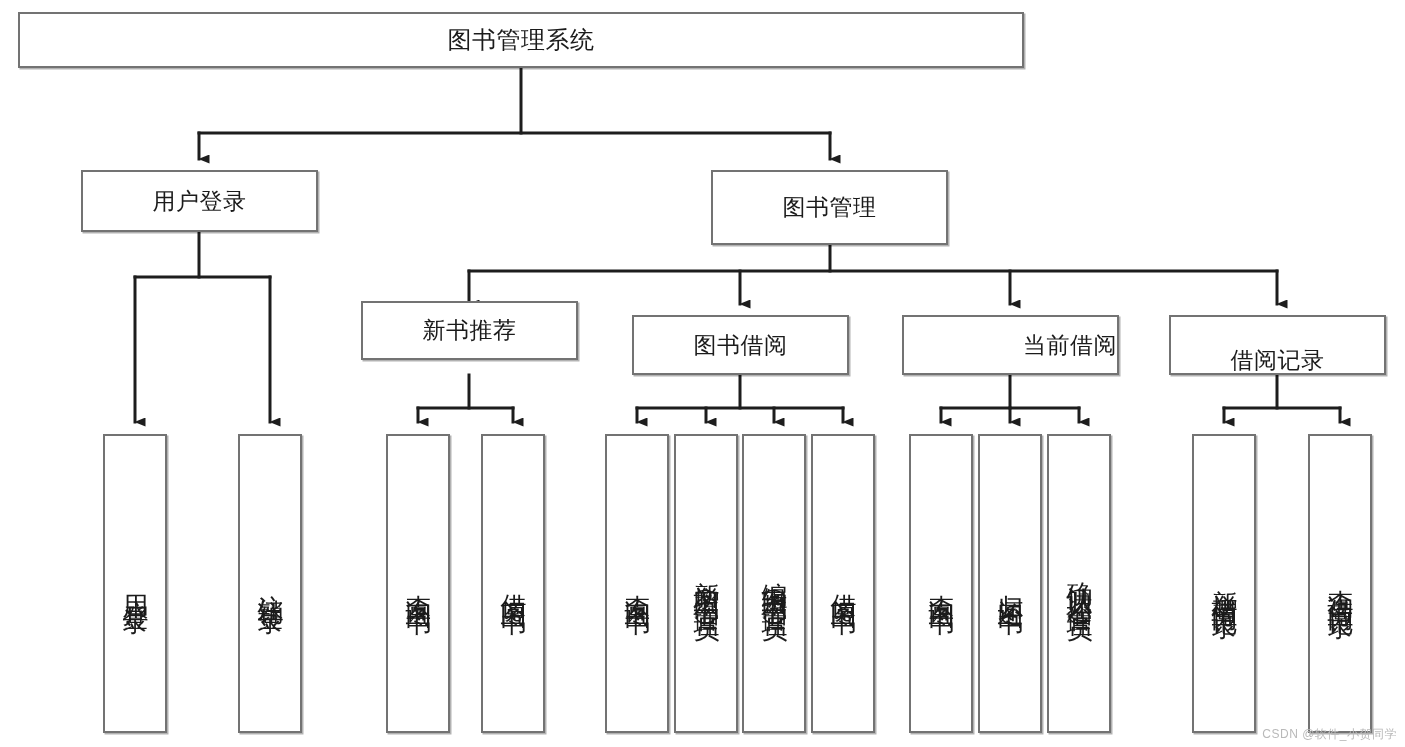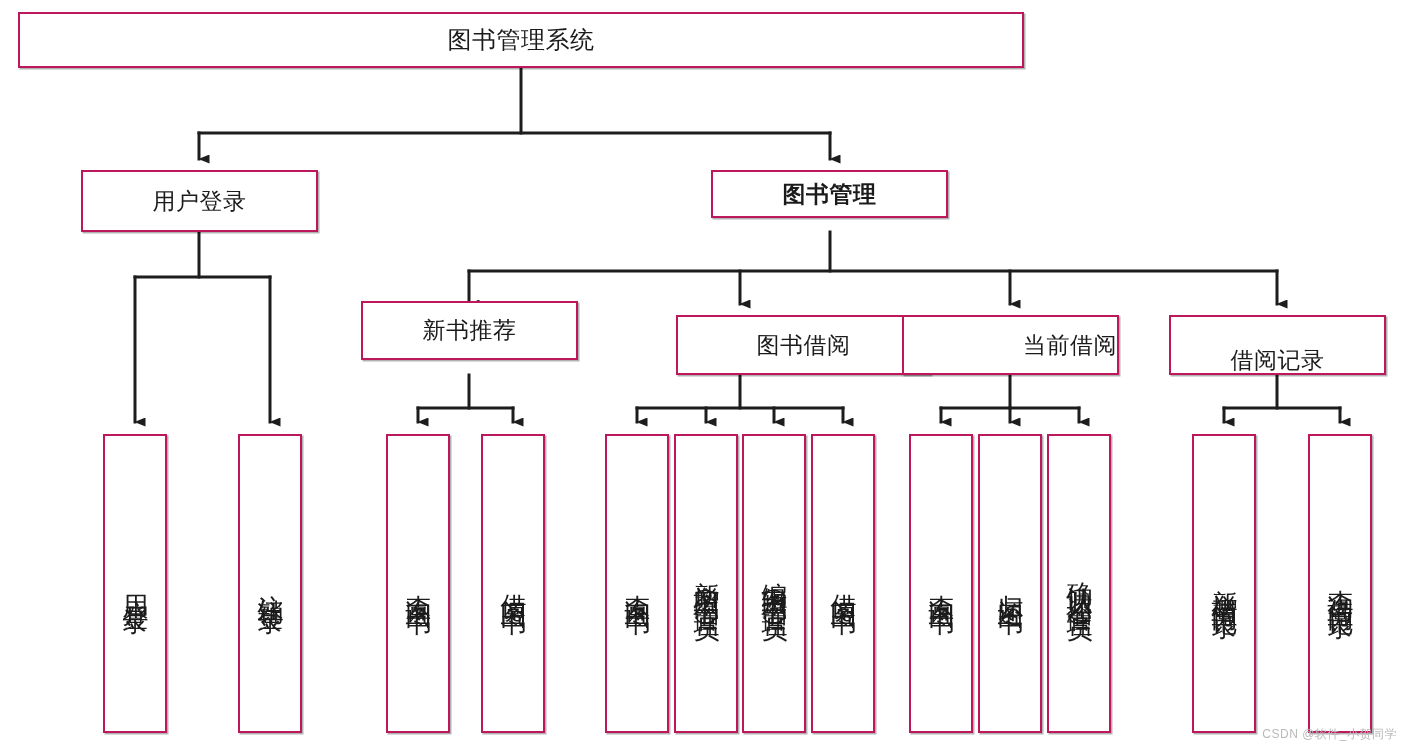--- a/index.html
+++ b/index.html
@@ -22,21 +22,21 @@
     position: absolute;
     left: 0;
     top: 0;
     width: 1405px;
     height: 747px;
     pointer-events: none;
   }
   .node {
     position: absolute;
     box-sizing: border-box;
-    border: 2px solid #be185d;
+    border: 2px solid #737373;
     background: #ffffff;
     display: flex;
     align-items: center;
     justify-content: center;
     box-shadow: 1.5px 1.5px 0 rgba(0,0,0,0.30);
   }
   .node-label {
     color: #1b1b1b;
     letter-spacing: 0.5px;
     white-space: nowrap;
@@ -129,29 +129,29 @@
   </svg>
 
   <div class="node horiz root" style="left:18px; top:12px; width:1006px; height:56px;">
     <span class="node-label">图书管理系统</span>
   </div>
 
   <div class="node horiz" style="left:81px; top:170px; width:237px; height:62px;">
     <span class="node-label">用户登录</span>
   </div>
 
-  <div class="node horiz" style="left:711px; top:170px; width:237px; height:48px;font-weight:bold;">
+  <div class="node horiz" style="left:711px; top:170px; width:237px; height:75px;">
     <span class="node-label">图书管理</span>
   </div>
 
   <div class="node horiz" style="left:361px; top:301px; width:217px; height:59px;">
     <span class="node-label">新书推荐</span>
   </div>
 
-  <div class="node horiz" style="left:632px; top:315px; width:255px; height:60px;margin-left:44px;">
+  <div class="node horiz" style="left:632px; top:315px; width:217px; height:60px;">
     <span class="node-label">图书借阅</span>
   </div>
 
   <div class="node horiz" style="left:902px; top:315px; width:217px; height:60px;justify-content:flex-end;">
     <span class="node-label">当前借阅</span>
   </div>
 
   <div class="node horiz" style="left:1169px; top:315px; width:217px; height:60px;align-items:flex-end;">
     <span class="node-label">借阅记录</span>
   </div>

